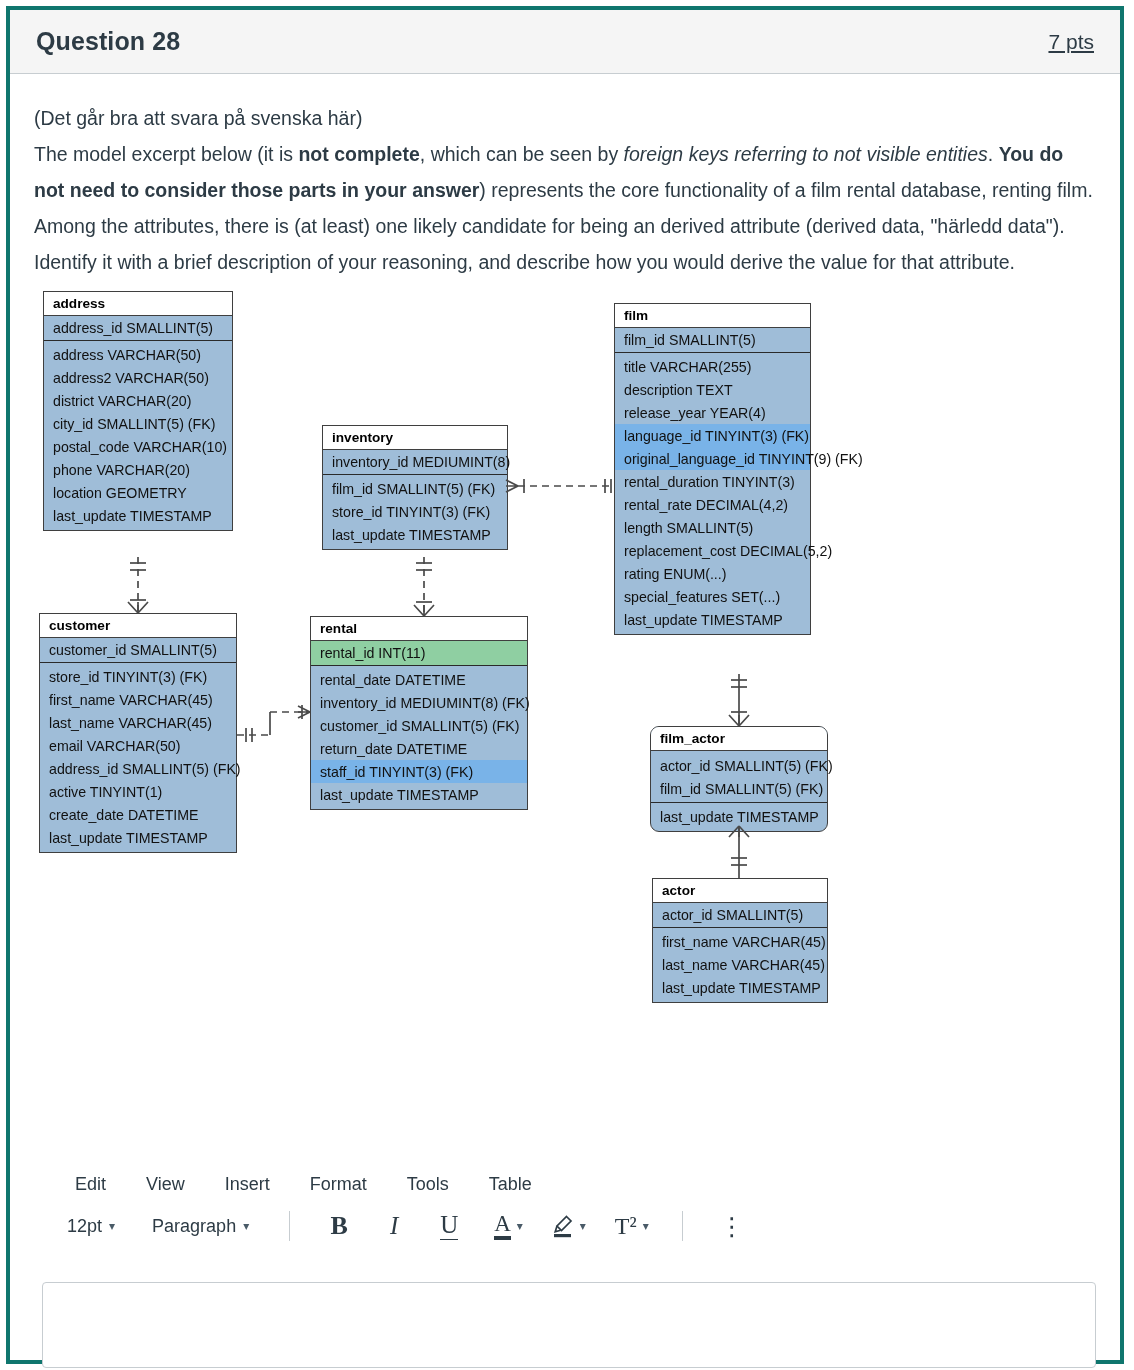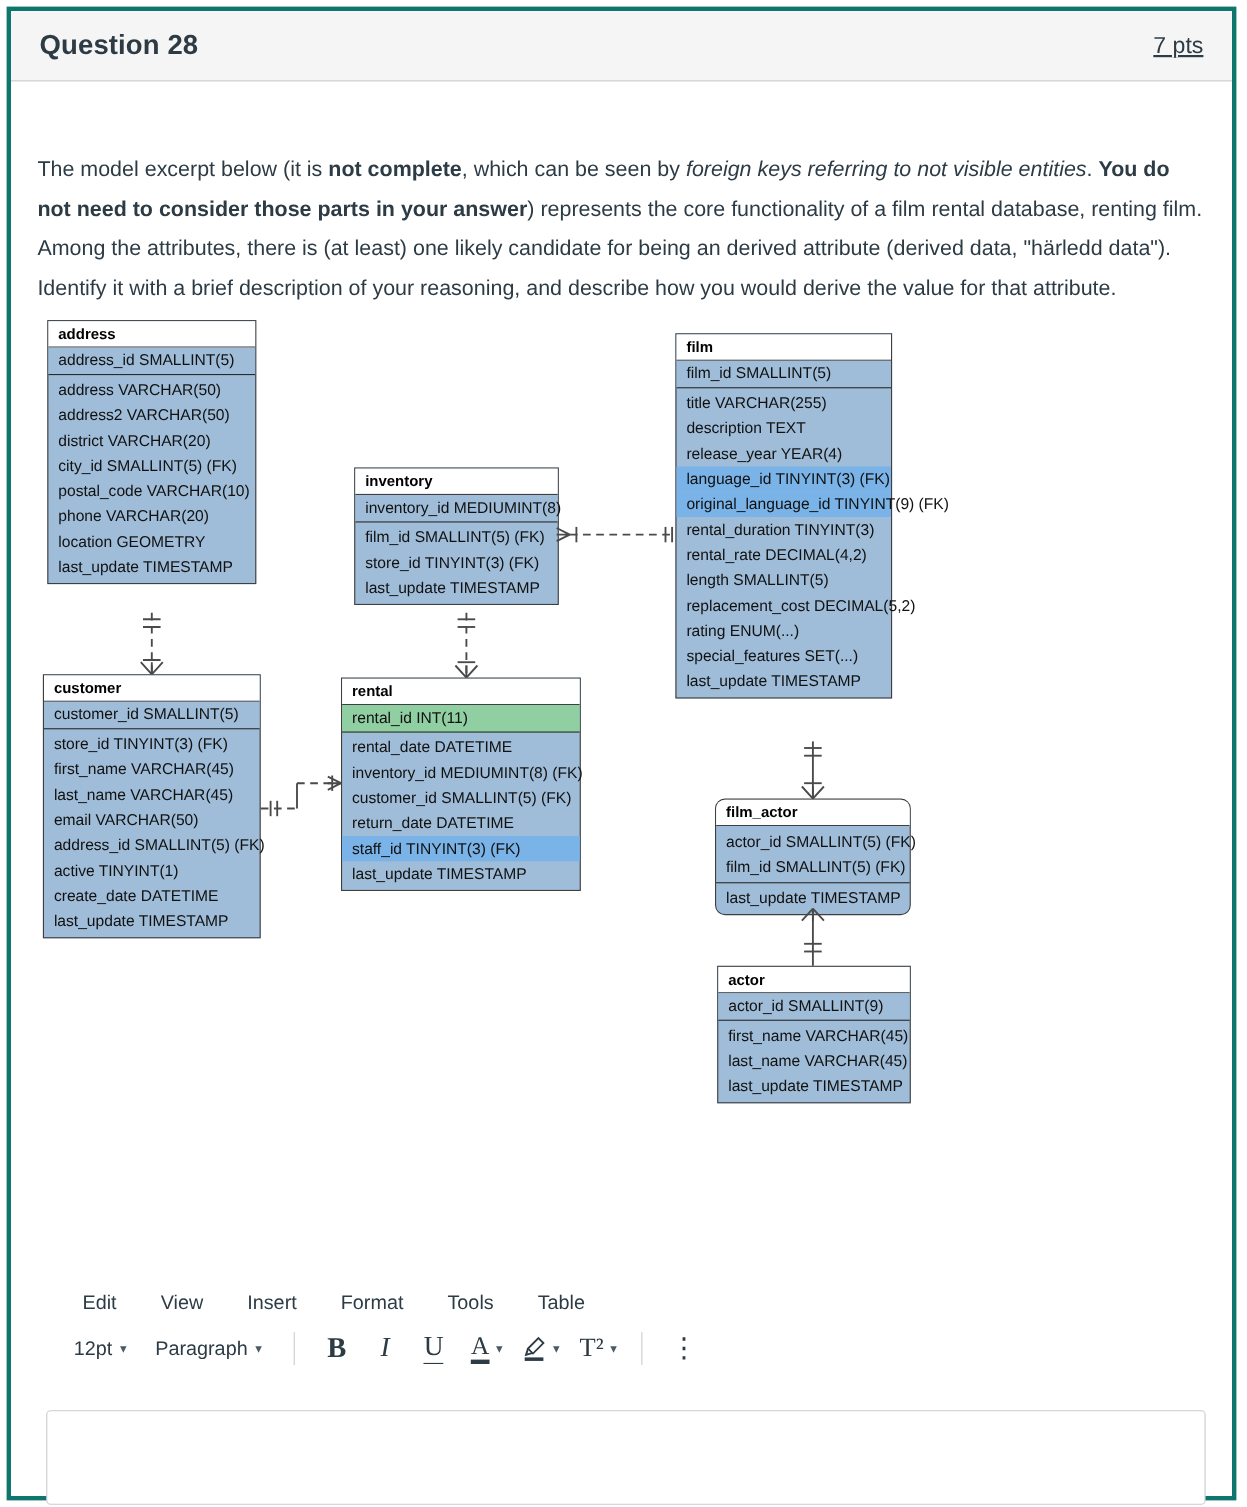--- a/index.html
+++ b/index.html
@@ -74,21 +74,21 @@
 
   
   .editor-wrap { position:absolute; left:24px; top:1160px; width:1062px; }
   .menubar { display:flex; gap:10px; padding:0 0 0 26px; }
   .menubar .mi {
     font-size:18px; color:#2d3b45; padding:4px 15px; cursor:pointer;
     border-radius:3px;
   }
 
   .toolbar {
-    display:flex; align-items:center; gap:4px;
+    display:flex; align-items:center; gap:15px;
     padding:6px 0 6px 22px; height:54px;
   }
   .tb-item {
     display:flex; align-items:center; gap:7px;
     font-size:18px; color:#2d3b45; padding:5px 11px;
     cursor:pointer; border-radius:3px;
   }
   .chev { font-size:12px; color:#4a5b68; }
   .tb-sep { width:1px; height:30px; background:#c7cdd1; margin:0 14px; }
   .tb-btn {
@@ -115,21 +115,21 @@
 
 <div class="q-card">
 
   <div class="q-header">
     <div class="q-title">Question 28</div>
     <div class="q-pts">7 pts</div>
   </div>
 
   <div class="q-body">
     <div class="q-text">
-      <br>
+      <span>(Det går bra att svara på svenska här)</span><br>
       <span id="q-para"><span>The model excerpt below (it is </span><b>not complete</b><span>, which can be seen by </span><i>foreign keys referring to not visible entities</i><span>. </span><b>You do not need to consider those parts in your answer</b><span>) represents the core functionality of a film rental database, renting film. Among the attributes, there is (at least) one likely candidate for being an derived attribute (derived data, "härledd data"). Identify it with a brief description of your reasoning, and describe how you would derive the value for that attribute.</span></span>
     </div>
 
     <div class="diagram">
 
       <div class="tbl" id="tbl-address" style="left:9px; top:11px; width:190px;">
         <div class="name">address</div>
         <div class="pk">address_id SMALLINT(5)</div>
         <div class="cols">
           <div class="col">address VARCHAR(50)</div>
@@ -204,21 +204,21 @@
         <div class="name">film_actor</div>
         <div class="cols" style="padding-top:3px;">
           <div class="col">actor_id SMALLINT(5) (FK)</div>
           <div class="col" style="border-bottom:1.5px solid #2a2a2a; padding-bottom:5px;">film_id SMALLINT(5) (FK)</div>
           <div class="col" style="padding-top:6px;">last_update TIMESTAMP</div>
         </div>
       </div>
 
       <div class="tbl" id="tbl-actor" style="left:618px; top:598px; width:176px;">
         <div class="name">actor</div>
-        <div class="pk">actor_id SMALLINT(9)</div>
+        <div class="pk">actor_id SMALLINT(5)</div>
         <div class="cols">
           <div class="col">first_name VARCHAR(45)</div>
           <div class="col">last_name VARCHAR(45)</div>
           <div class="col">last_update TIMESTAMP</div>
         </div>
       </div>
 
       <svg width="1090" height="760" style="position:absolute; left:0; top:0; pointer-events:none;">
         <g stroke="#4a4a4a" stroke-width="1.7" fill="none">
 

